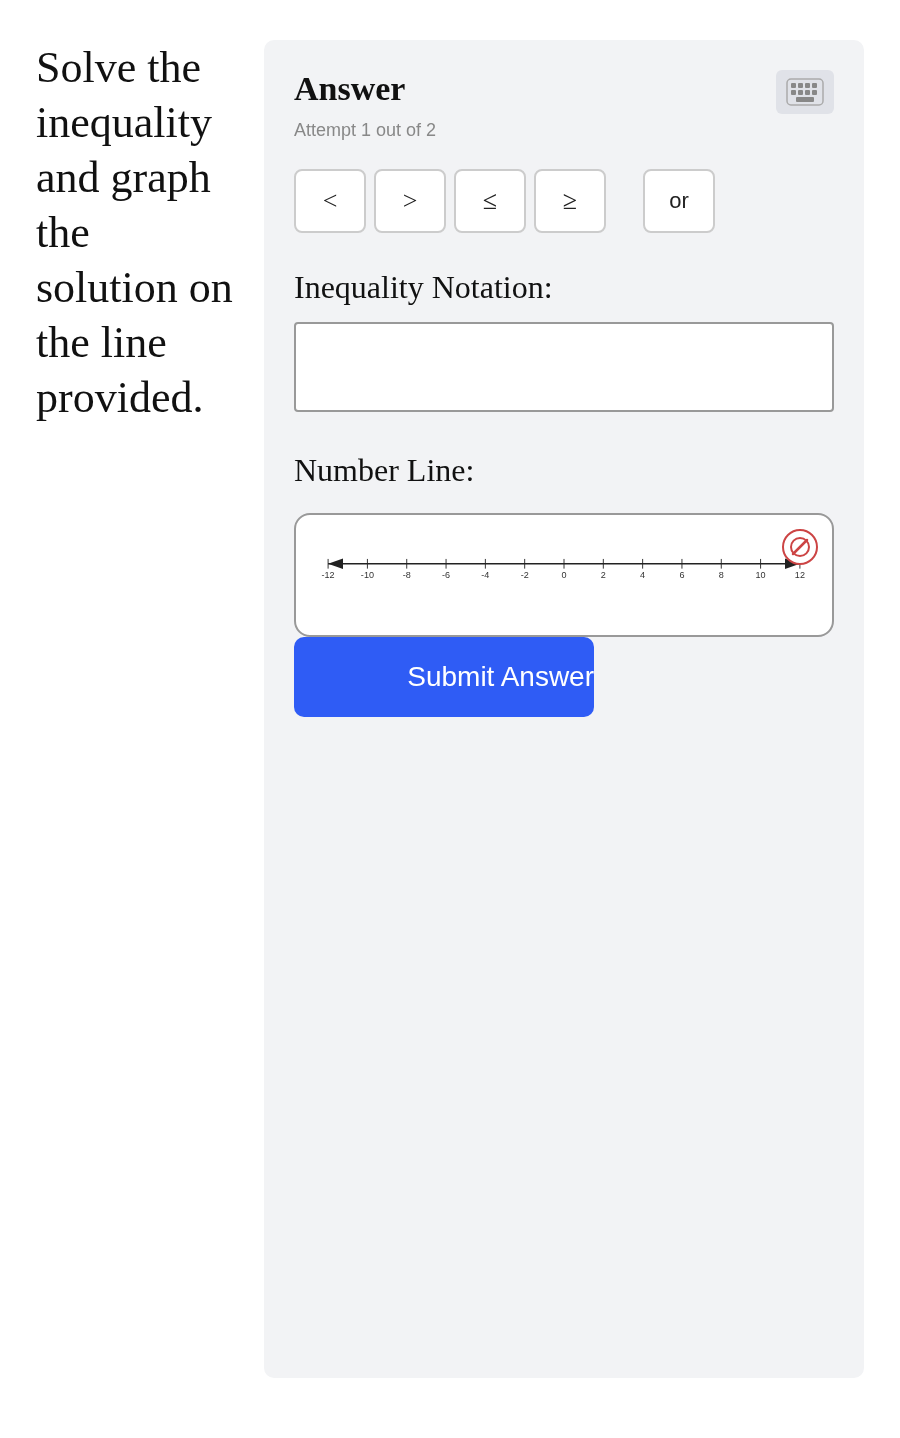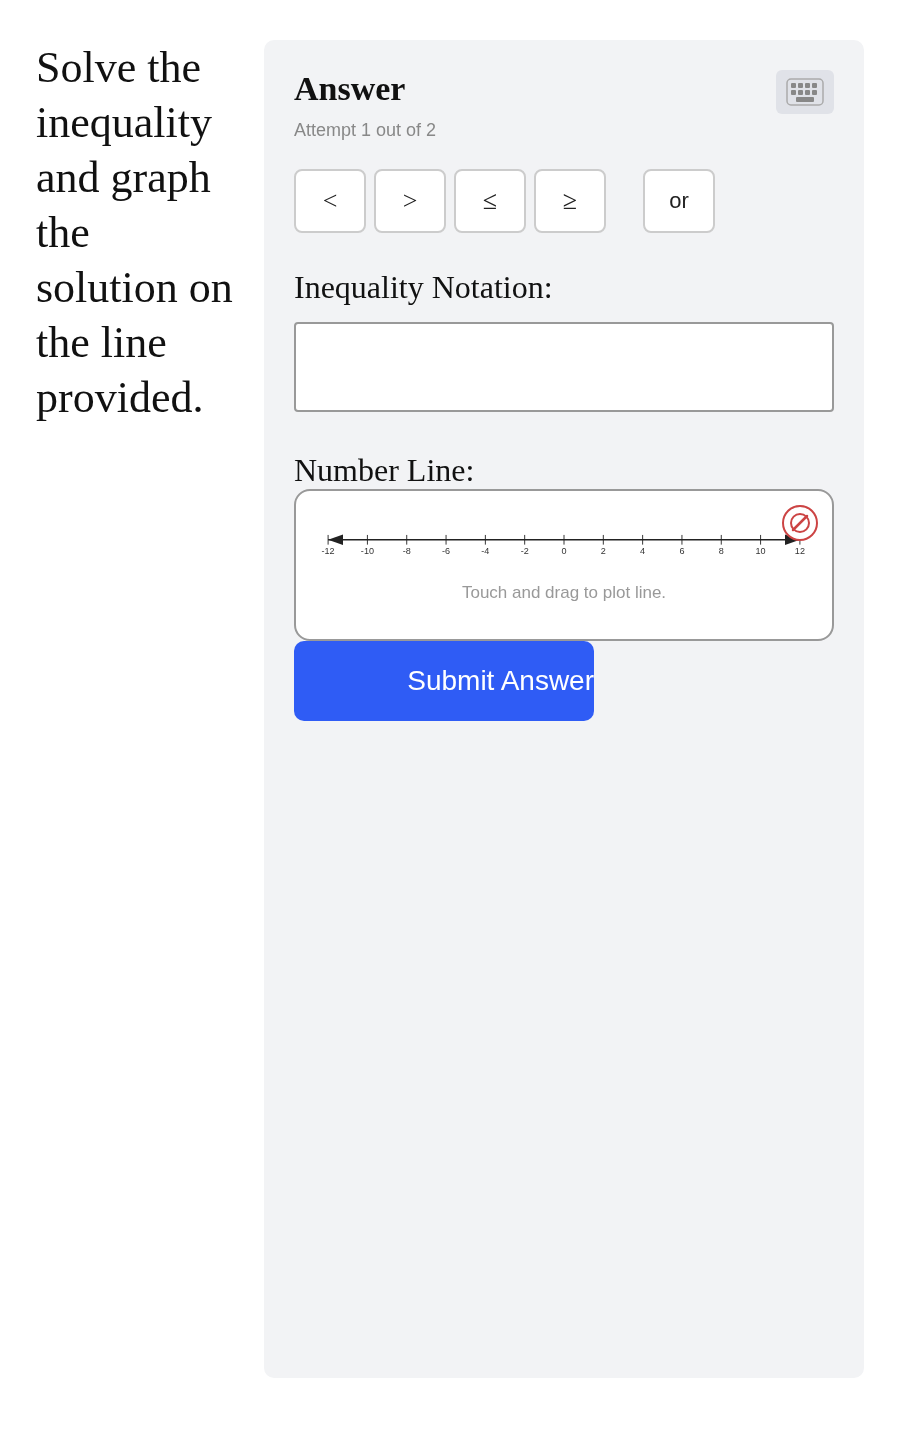--- a/index.html
+++ b/index.html
@@ -123,21 +123,21 @@
       outline: none;
       margin-bottom: 40px;
       font-family: Georgia, serif;
     }
 
     .number-line-label {
       font-size: 32px;
       font-weight: 400;
       color: #111111;
       font-family: Georgia, serif;
-      margin-bottom: 0;
+      margin-bottom: 24px;
     }
 
     .number-line-container {
       border: 2px solid #999999;
       border-radius: 16px;
       background: #ffffff;
       padding: 20px 20px 36px 20px;
       position: relative;
     }
 
@@ -295,20 +295,19 @@
 
             <line x1="735" y1="20" x2="735" y2="36" stroke="#222" stroke-width="1.5"></line>
             <text x="735" y="52">10</text>
 
             <line x1="800" y1="20" x2="800" y2="36" stroke="#222" stroke-width="1.5"></line>
             <text x="800" y="52">12</text>
           </g>
         </svg>
       </div>
 
-      <div class="drag-hint">Touch and drag to plot line.</div>
     </div>
 
     
     <button class="submit-btn">Submit Answer</button>
 
   </div>
 </div>
 
 </body></html>

